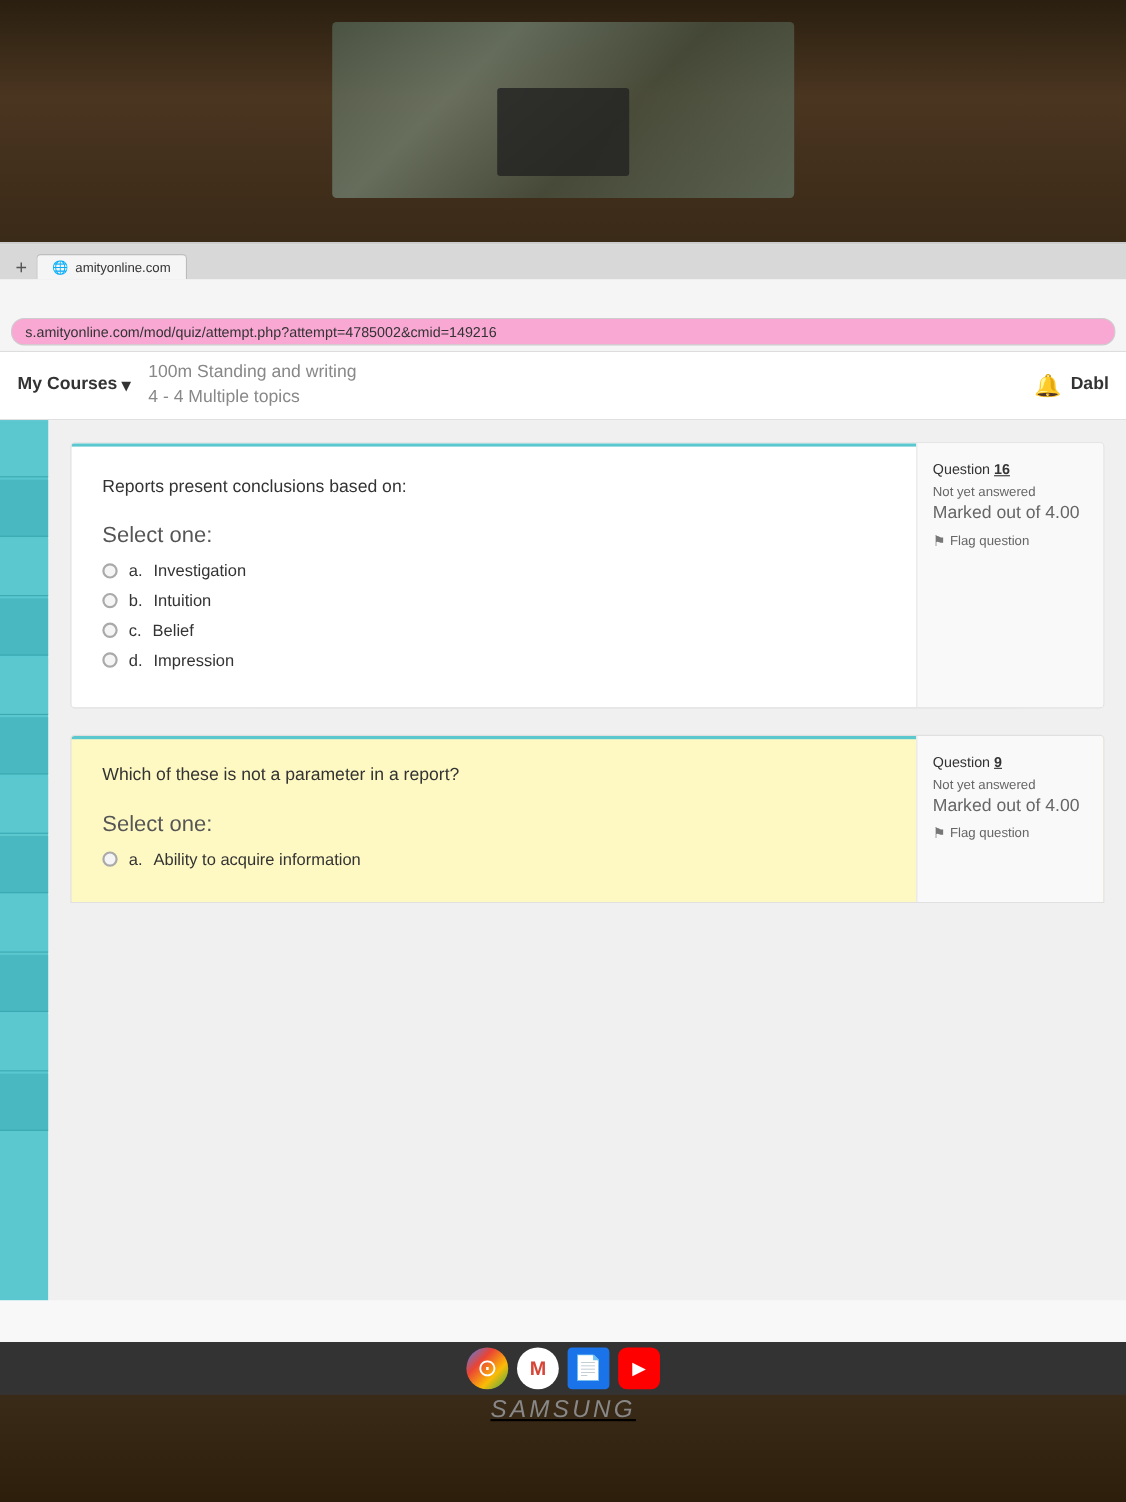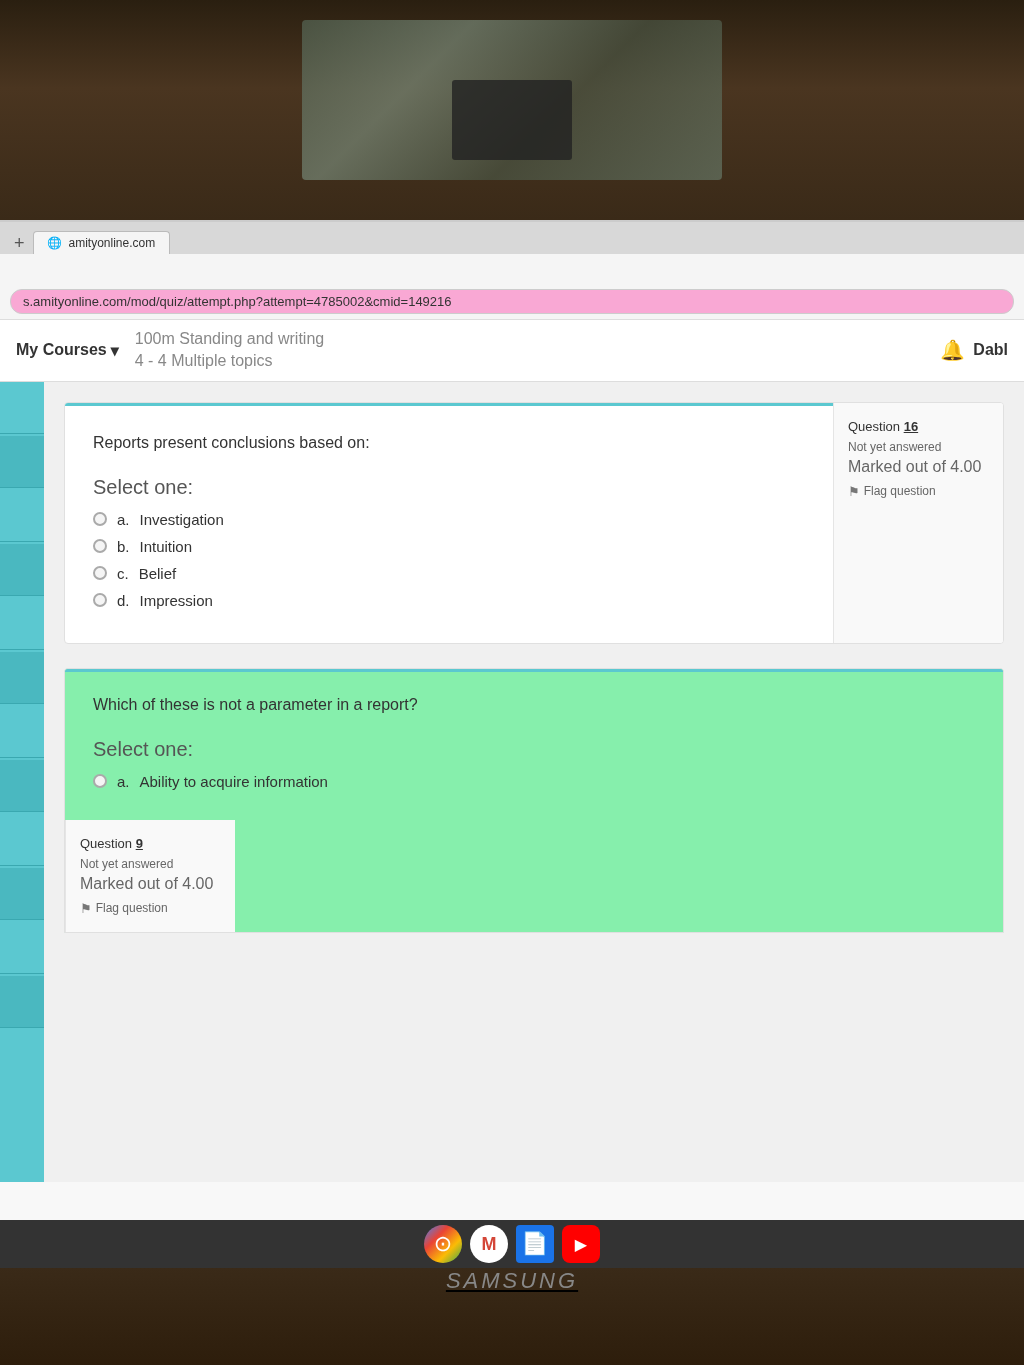--- a/index.html
+++ b/index.html
@@ -267,26 +267,25 @@
       gap: 4px;
       cursor: pointer;
     }
     .flag-icon {
       font-size: 13px;
       color: #777;
     }
 
     
     .question-card-partial {
-      background: #86efac;
+      background: #fef9c3;
       border: 1px solid #e0e0e0;
       border-radius: 4px 4px 0 0;
       display: flex;
       overflow: hidden;
-      flex-direction: column;
     }
     .question-body-partial {
       flex: 1;
       padding: 24px 28px 20px 28px;
       border-top: 3px solid #5bc8d0;
     }
 
     
     .taskbar {
       background: #333;

